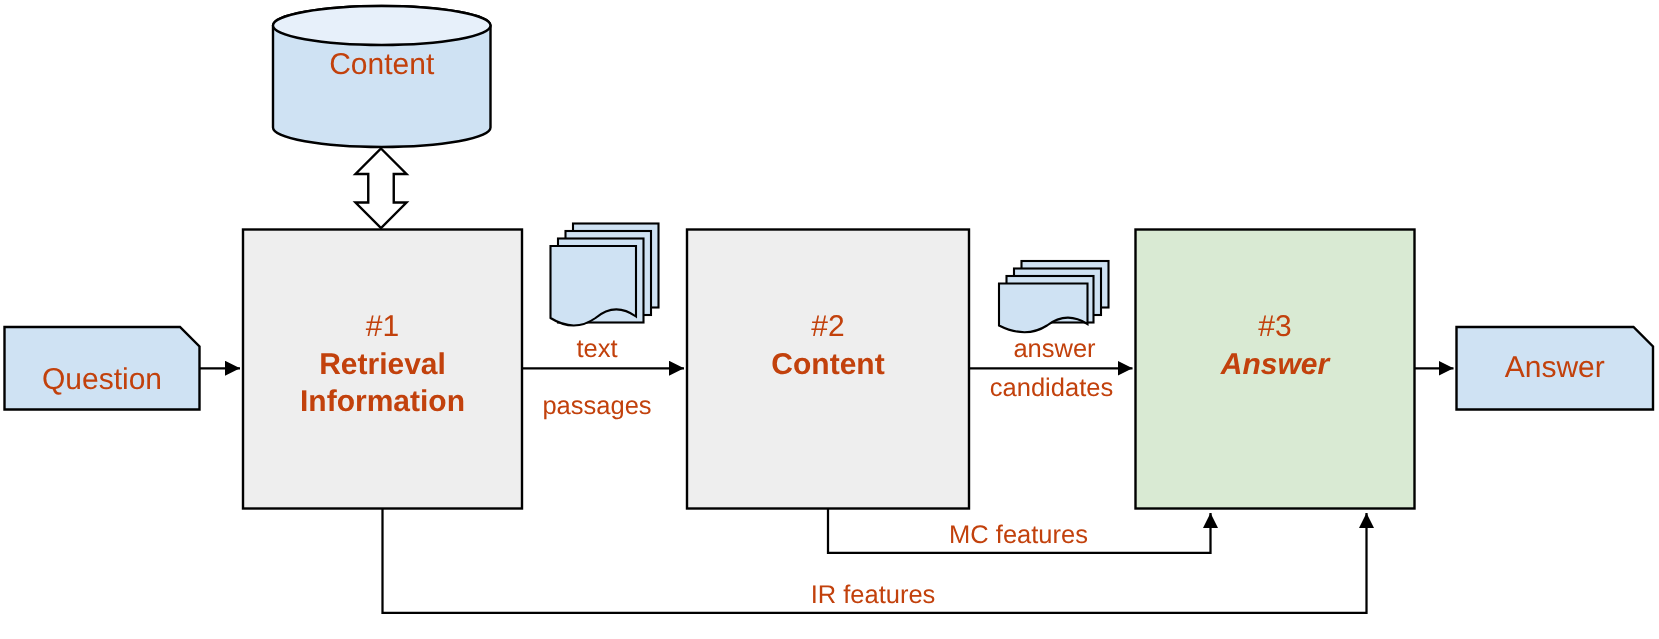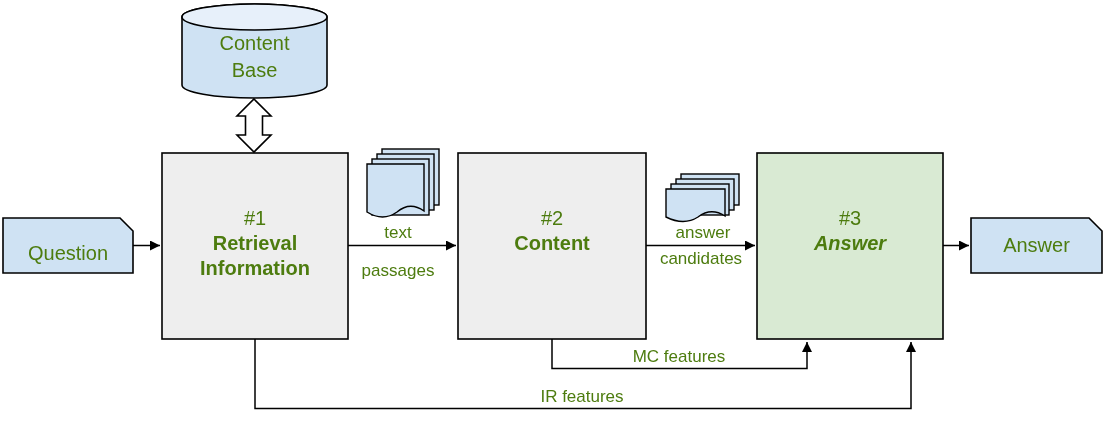--- a/index.html
+++ b/index.html
@@ -9,21 +9,21 @@
     height: 426px;
     background: #ffffff;
     font-family: "Liberation Sans", sans-serif;
     color: #000000;
     overflow: hidden;
   }
   .stage svg { position: absolute; left: 0; top: 0; }
   .lbl {
     position: absolute;
     text-align: center;
-    color: #4d7c0f;
+    color: #c2410c;
     white-space: nowrap;
   }
   .node-text { font-size: 20px; line-height: 25px; }
   .node-text .num { font-weight: 400; display: block; }
   .node-text .nm  { font-weight: 700; display: block; }
   .node-text.italic .nm { font-style: italic; }
   .cyl-text { font-size: 20px; line-height: 27px; }
   .cyl-text span { display: block; }
   .io-text {
     font-size: 20px;
@@ -77,21 +77,20 @@
     <line x1="646" y1="245.5" x2="755" y2="245.5" stroke="#000000" stroke-width="1.5" marker-end="url(#arrowhead)"></line>
     <line x1="943" y1="245.5" x2="969" y2="245.5" stroke="#000000" stroke-width="1.5" marker-end="url(#arrowhead)"></line>
 
     <polyline points="552,339 552,368.5 807,368.5 807,342" fill="none" stroke="#000000" stroke-width="1.5" marker-end="url(#arrowhead)"></polyline>
 
     <polyline points="255,339 255,408.5 911,408.5 911,342" fill="none" stroke="#000000" stroke-width="1.5" marker-end="url(#arrowhead)"></polyline>
   </svg>
 
   <div class="lbl cyl-text" style="left:182px; top:30px; width:145px;">
     <span>Content</span>
-    <span>Base</span>
   </div>
 
   <div class="lbl io-text" style="left:3px; top:218px; width:130px; height:70px;">Question</div>
 
   <div class="lbl node-text" style="left:162px; top:206px; width:186px;">
     <span class="num">#1</span>
     <span class="nm">Retrieval</span>
     <span class="nm">Information</span>
   </div>
 

